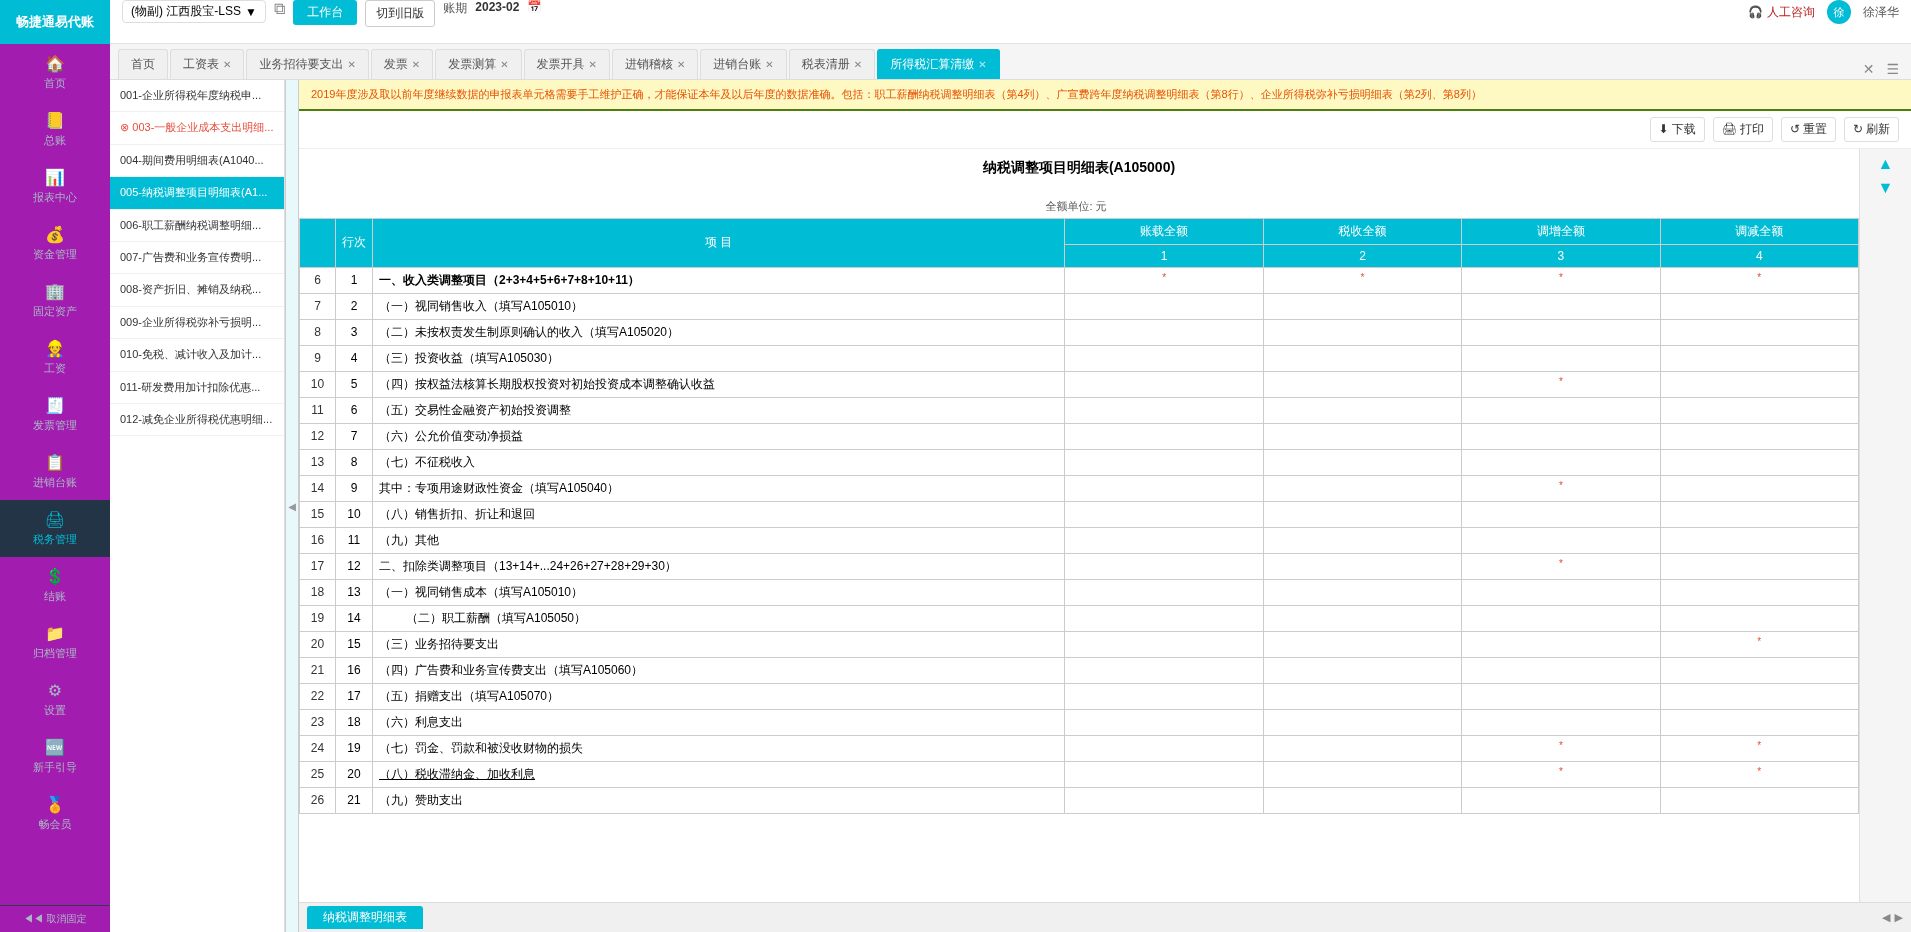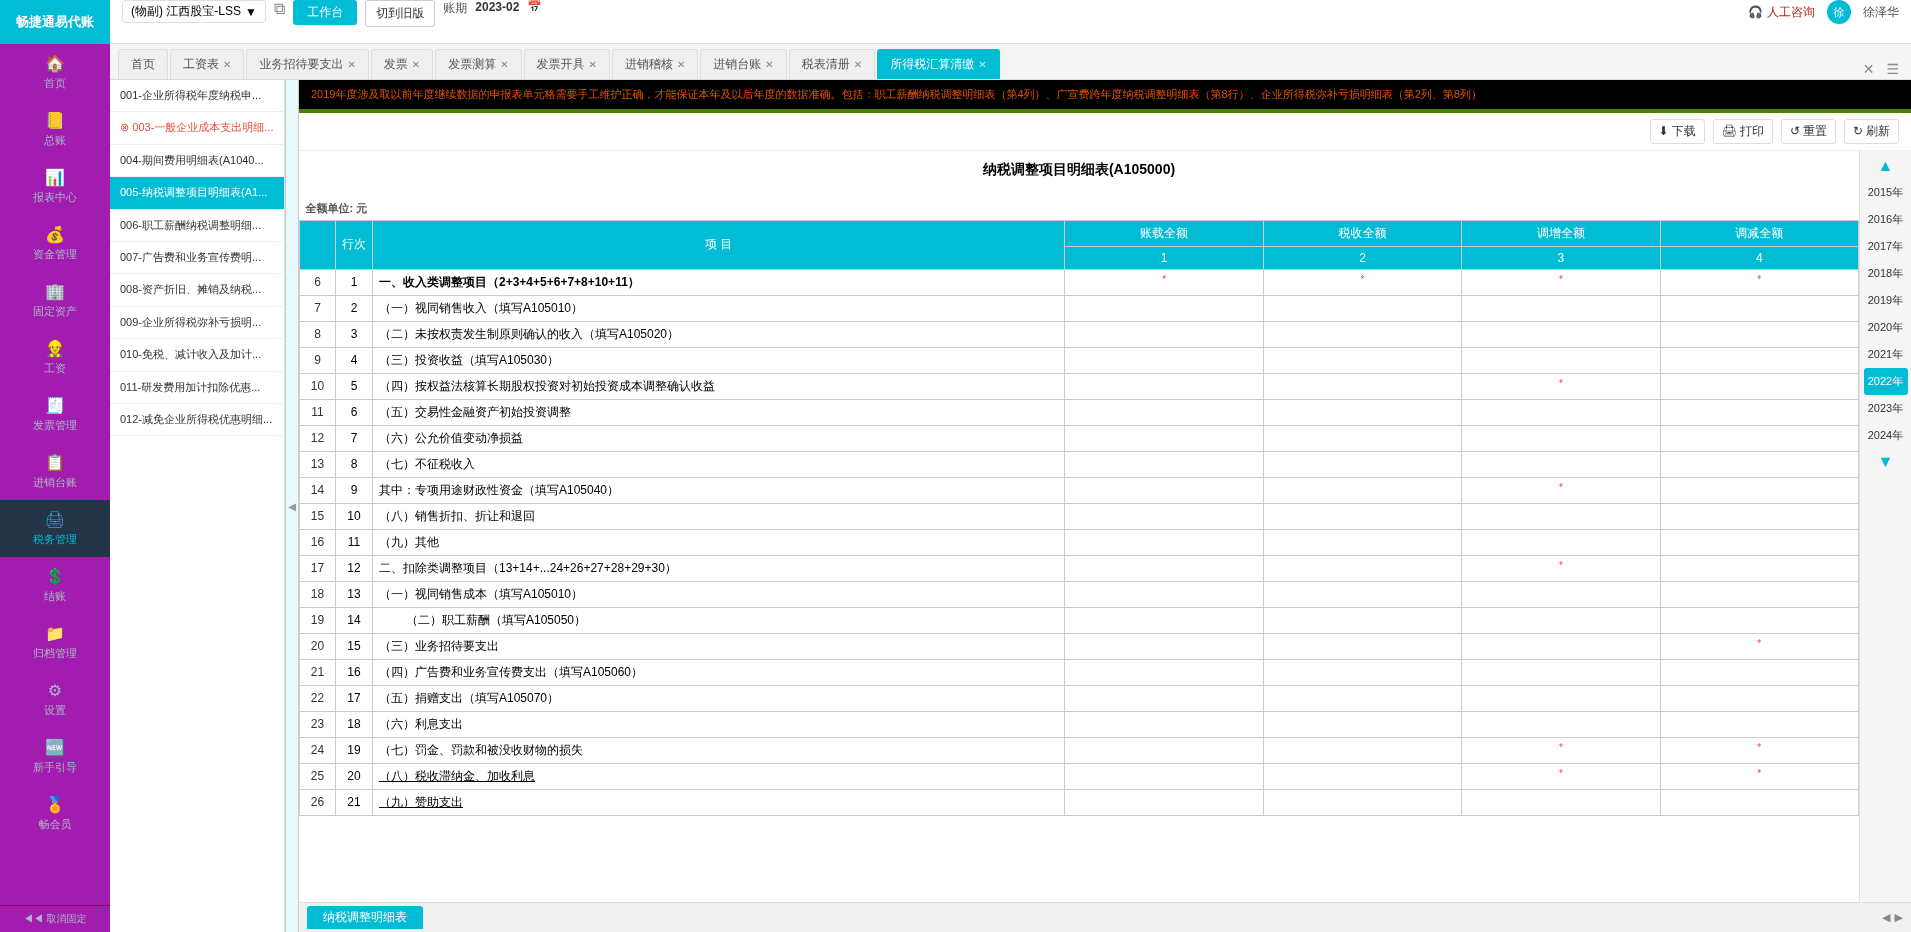--- a/index.html
+++ b/index.html
@@ -36,21 +36,21 @@
     
     .left-panel { width: 175px; background: white; border-right: 1px solid #e0e0e0; display: flex; flex-direction: column; flex-shrink: 0; overflow-y: auto; }
     .left-panel-item { padding: 8px 10px; font-size: 11px; color: #333; cursor: pointer; border-bottom: 1px solid #f0f0f0; line-height: 1.4; }
     .left-panel-item.active { background: #00bcd4; color: white; }
     .left-panel-item.error { color: #e74c3c; }
 
     
     .right-content { flex: 1; display: flex; flex-direction: column; overflow: hidden; position: relative; }
 
     
-    .notice-bar { background: #000000; border-bottom: 4px solid #4d7c0f; padding: 6px 12px; font-size: 11px; color: #e65100; line-height: 1.5; flex-shrink: 0; }
+    .notice-bar { background: #fef9c3; border-bottom: 2px solid #4d7c0f; padding: 6px 12px; font-size: 11px; color: #e65100; line-height: 1.5; flex-shrink: 0; }
 
     
     .toolbar { display: flex; align-items: center; justify-content: flex-end; padding: 6px 12px; gap: 8px; border-bottom: 1px solid #eee; flex-shrink: 0; }
     .toolbar-btn { display: flex; align-items: center; gap: 3px; cursor: pointer; font-size: 12px; color: #333; padding: 3px 8px; border: 1px solid #ddd; border-radius: 3px; background: white; }
 
     
     .table-wrap { flex: 1; overflow: auto; padding: 0; position: relative; }
     .data-table { border-collapse: collapse; width: 100%; font-size: 12px; }
     .data-table th, .data-table td { border: 1px solid #ccc; padding: 4px 6px; white-space: nowrap; }
     .data-table th { background: #00bcd4; color: white; text-align: center; font-weight: normal; }
@@ -271,21 +271,21 @@
         <div class="table-wrap">
           <table class="data-table">
             <tbody id="table-body">
                 <tr class="title-row">
                   <td colspan="7" style="text-align:center;font-size:14px;font-weight:bold;padding:10px 4px;border:none;">纳税调整项目明细表(A105000)</td>
                 </tr>
                 <tr>
                   <td colspan="7" style="border:none;height:8px;"></td>
                 </tr>
                 <tr class="unit-row">
-                  <td colspan="7" style="text-align:left;font-size:11px;color:#555;border:none;padding-right:12px;font-weight:bold;">全额单位: 元</td>
+                  <td colspan="7" style="text-align:center;font-size:11px;color:#555;border:none;padding-right:12px;">全额单位: 元</td>
                 </tr>
                 <tr class="header-row">
   <th rowspan="2" style="width:36px;"></th>
   <th rowspan="2" style="width:36px;">行次</th>
   <th rowspan="2" style="min-width:260px;">项 目</th>
   <th colspan="1">账载全额</th>
   <th colspan="1">税收全额</th>
   <th colspan="1">调增全额</th>
   <th colspan="1">调减全额</th>
 </tr>
@@ -471,44 +471,32 @@
     <td class="col-hangci">20</td>
     <td class="item-name" style="min-width:260px;text-decoration:underline;">（八）税收滞纳金、加收利息</td>
     <td style="min-width:100px;text-align:center;" class="editable"></td>
     <td style="min-width:100px;text-align:center;" class="editable"></td>
     <td style="min-width:100px;text-align:center;" class="editable"><span class="asterisk">*</span></td>
     <td style="min-width:100px;text-align:center;" class="editable"><span class="asterisk">*</span></td>
   </tr>
                 <tr class="data-row">
     <td class="row-num">26</td>
     <td class="col-hangci">21</td>
-    <td class="item-name" style="min-width:260px;text-decoration:underline;">（九）赞助支出</td>
+    <td class="item-name" style="min-width:260px;">（九）赞助支出</td>
     <td style="min-width:100px;text-align:center;" class="editable"></td>
     <td style="min-width:100px;text-align:center;" class="editable"></td>
     <td style="min-width:100px;text-align:center;" class="editable"></td>
     <td style="min-width:100px;text-align:center;" class="editable"></td>
   </tr>
               </tbody>
           </table>
         </div>
 
         <div class="year-nav">
           <div class="year-nav-arrow">▲</div>
-          <div id="year-nav-items">
-              <div class="year-btn">2015年</div>
-              <div class="year-btn">2016年</div>
-              <div class="year-btn">2017年</div>
-              <div class="year-btn">2018年</div>
-              <div class="year-btn">2019年</div>
-              <div class="year-btn">2020年</div>
-              <div class="year-btn">2021年</div>
-              <div class="year-btn active">2022年</div>
-              <div class="year-btn">2023年</div>
-              <div class="year-btn">2024年</div>
-            </div>
           <div class="year-nav-arrow">▼</div>
         </div>
       </div>
 
       <div class="bottom-bar">
         <div class="bottom-tab">纳税调整明细表</div>
         <div class="bottom-scroll">
           <span style="cursor:pointer;">◀</span>
           <span style="cursor:pointer;">▶</span>
         </div>

